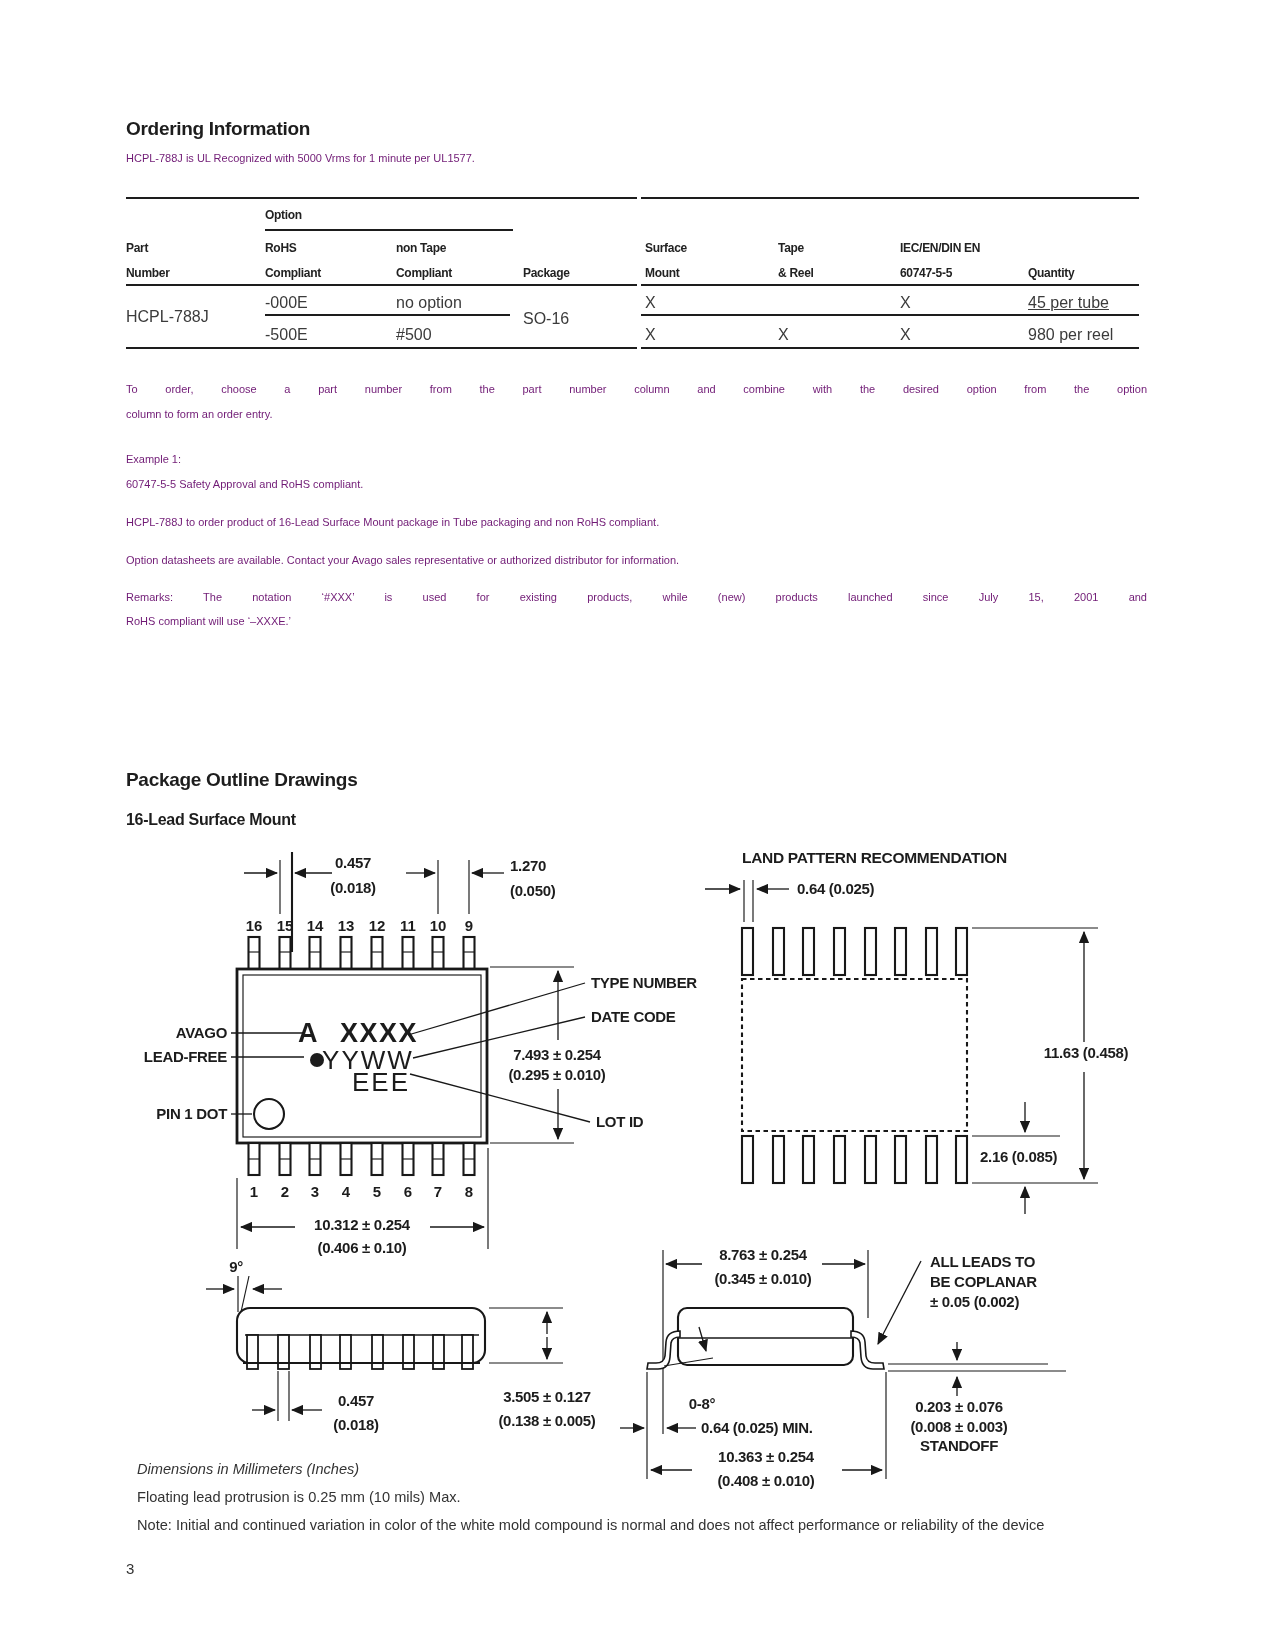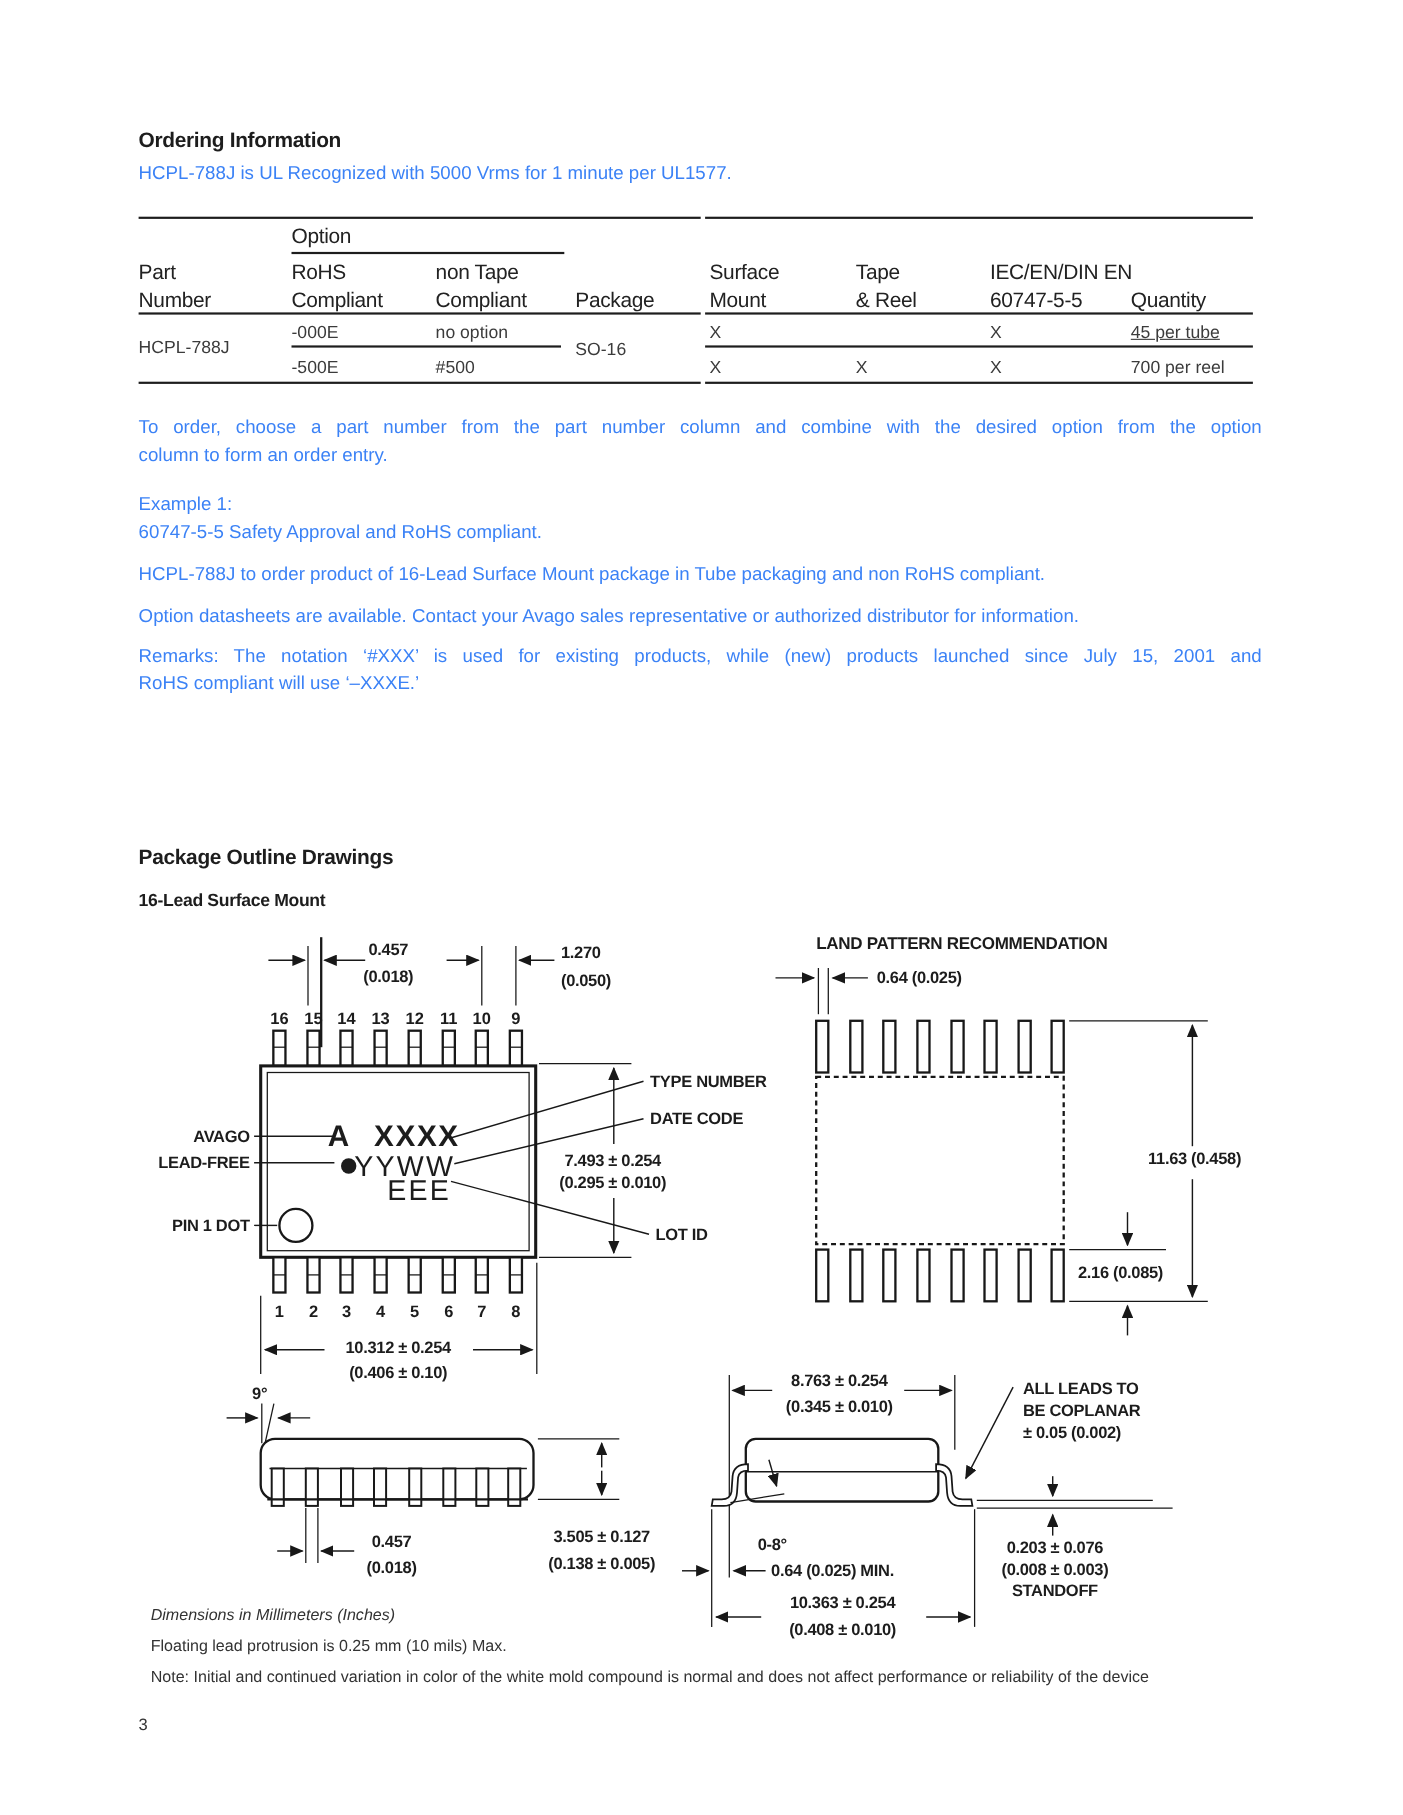--- a/index.html
+++ b/index.html
@@ -1,31 +1,31 @@
 <!DOCTYPE html>
 <html><head>
 <meta charset="utf-8">
 <style>
   html,body{margin:0;padding:0;background:#e8e8e8;}
   .page{position:relative;width:1275px;height:1650px;background:#ffffff;margin:0 auto;
         font-family:"Liberation Sans",sans-serif;overflow:hidden;}
   .abs{position:absolute;}
   .h1{font-weight:700;font-size:19px;color:#1d1d1d;letter-spacing:-0.3px;}
   .h2s{font-weight:700;font-size:16px;color:#1d1d1d;letter-spacing:-0.3px;}
-  .body-text{font-size:17px;line-height:24.6px;color:#3b82f6;}
+  .body-text{font-size:11px;line-height:24.6px;color:#701a75;}
   .pblock p{margin:0;}
   .pblock .sp1{margin-top:21px;}
   .pblock .sp2{margin-top:14px;}
   .pblock .sp3{margin-top:13px;}
   .pblock .sp4{margin-top:12px;}
   .pblock span{display:block;}
   .jline{text-align:justify;text-align-last:justify;}
   .narrow{width:942px;}
   .rule{position:absolute;background:#1d1d1d;height:1.6px;}
-  .th{position:absolute;font-weight:400;font-size:19px;line-height:25px;color:#222222;letter-spacing:-0.3px;}
+  .th{position:absolute;font-weight:700;font-size:12px;line-height:25px;color:#222222;letter-spacing:-0.3px;}
   .th span{display:block;}
   .td{position:absolute;font-size:16px;line-height:20px;color:#3b3b3b;}
   .note{position:absolute;font-size:14.6px;color:#333333;}
   .pn{position:absolute;font-size:15px;color:#333333;}
   
   svg .ln{stroke:#181818;stroke-width:1.3;fill:none;}
   svg .thin{stroke:#181818;stroke-width:1.15;fill:none;}
   svg .med{stroke:#181818;stroke-width:2.1;fill:none;}
   svg .thick{stroke:#181818;stroke-width:2.8;fill:none;}
   svg .wfill{fill:#ffffff;}
@@ -91,21 +91,21 @@
   <div class="td" style="left:645px;top:293px;">X</div>
   <div class="td" style="left:778px;top:293px;"></div>
   <div class="td" style="left:900px;top:293px;">X</div>
   <div class="td" style="left:1028px;top:293px;text-decoration:underline;">45 per tube</div>
 
   <div class="td" style="left:265px;top:325px;">-500E</div>
   <div class="td" style="left:396px;top:325px;">#500</div>
   <div class="td" style="left:645px;top:325px;">X</div>
   <div class="td" style="left:778px;top:325px;">X</div>
   <div class="td" style="left:900px;top:325px;">X</div>
-  <div class="td" style="left:1028px;top:325px;">700 per reel</div>
+  <div class="td" style="left:1028px;top:325px;">980 per reel</div>
 
   <div class="abs body-text pblock" style="left:126px;top:377px;width:1021px;">
     <p>
       <span class="jline">To order, choose a part number from the part number column and combine with the desired option from the option</span>
       <span>column to form an order entry.</span>
     </p>
     <p class="sp1 narrow">
       <span>Example 1:</span>
       <span>60747-5-5 Safety Approval and RoHS compliant.</span>
     </p>

